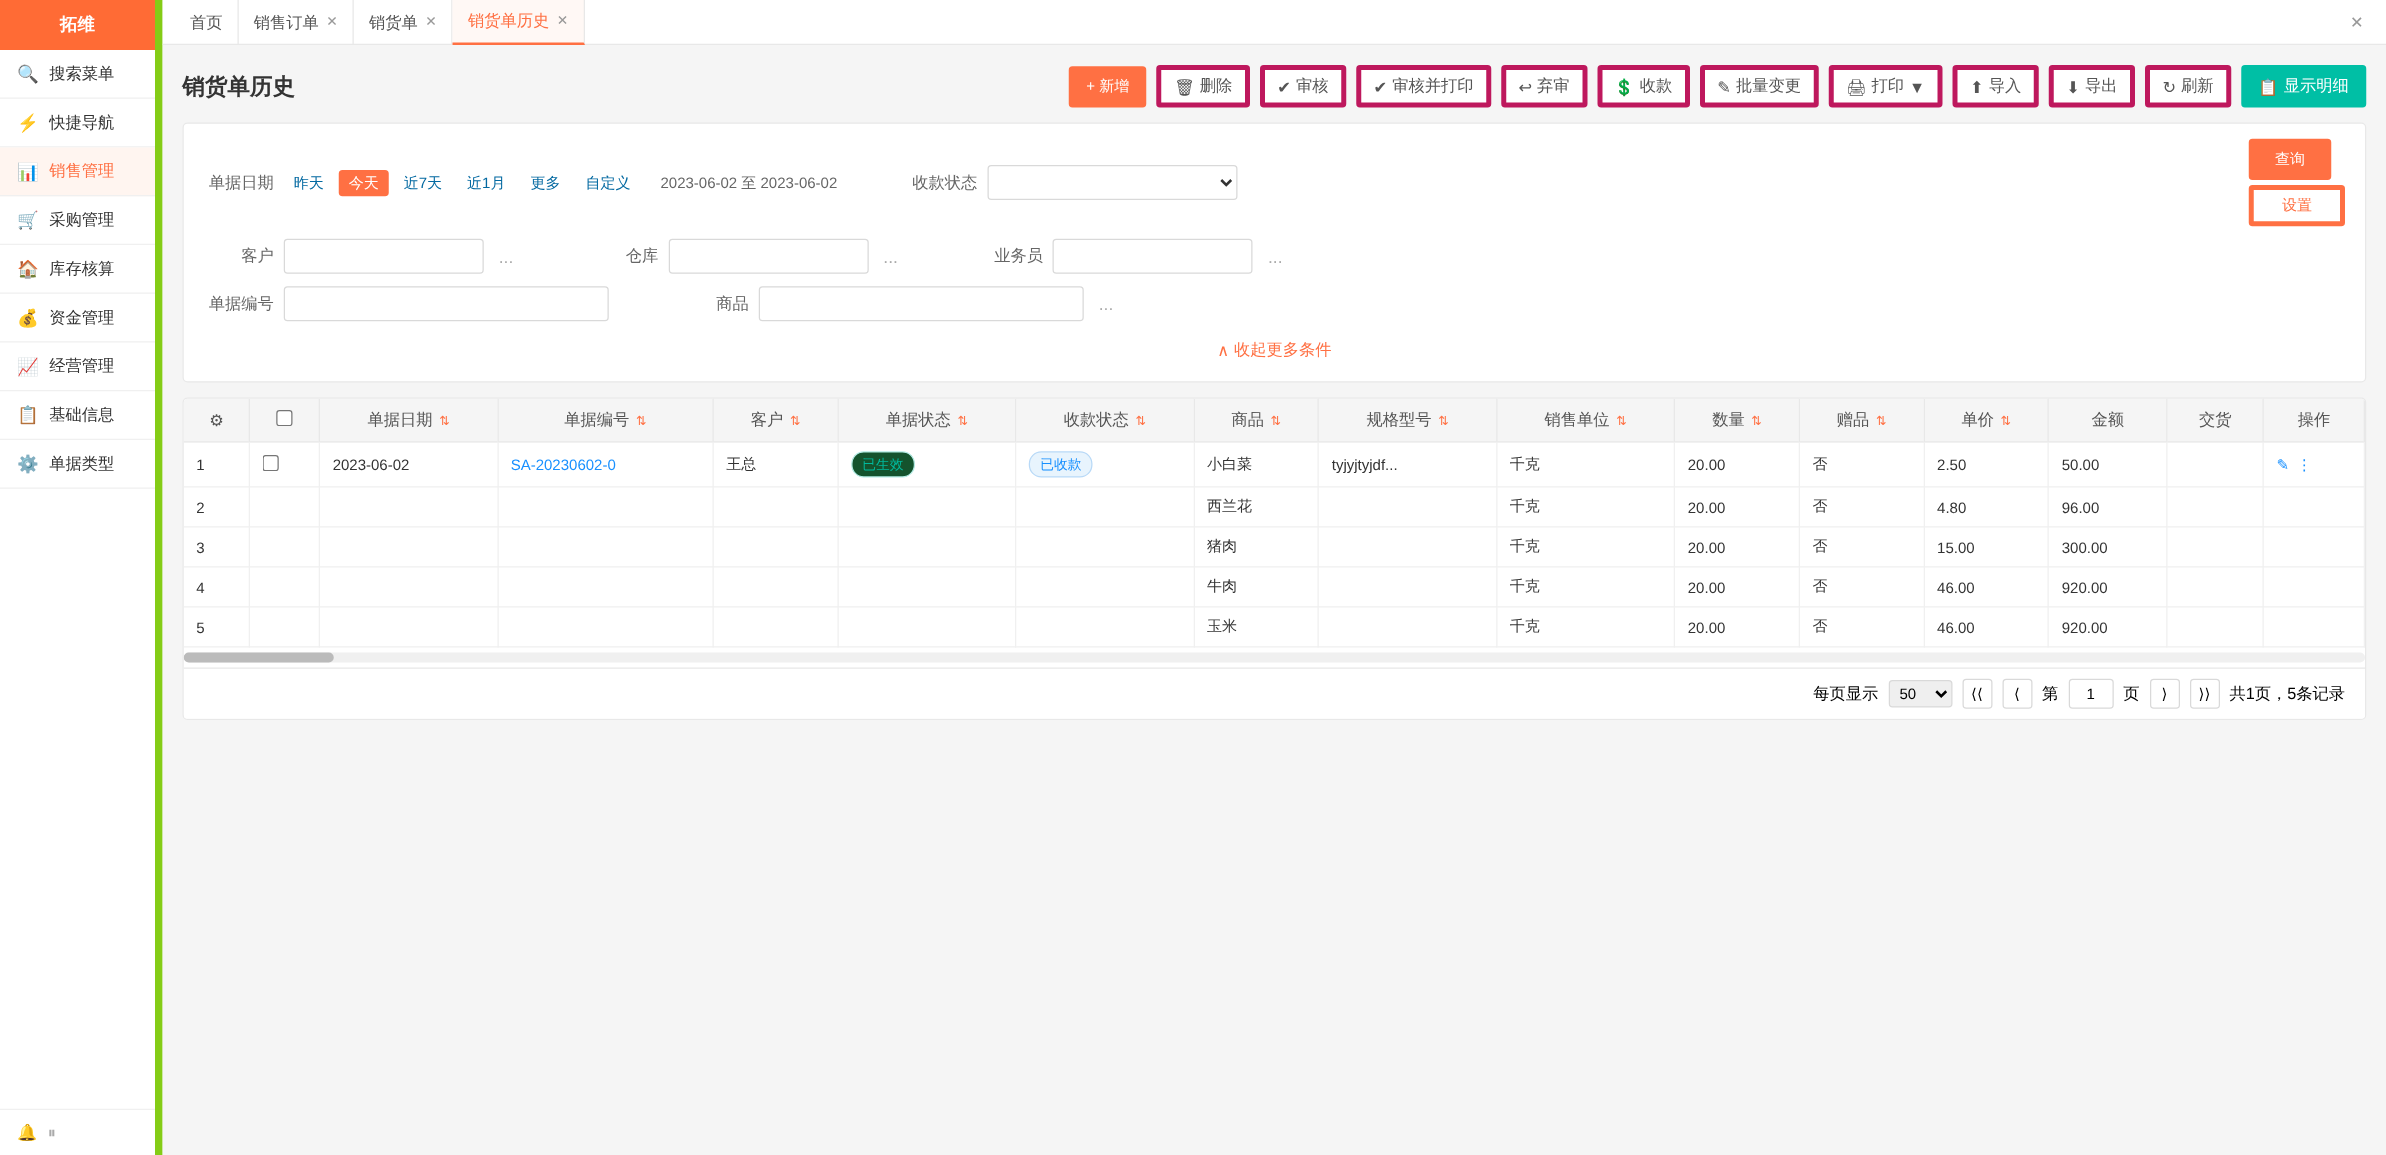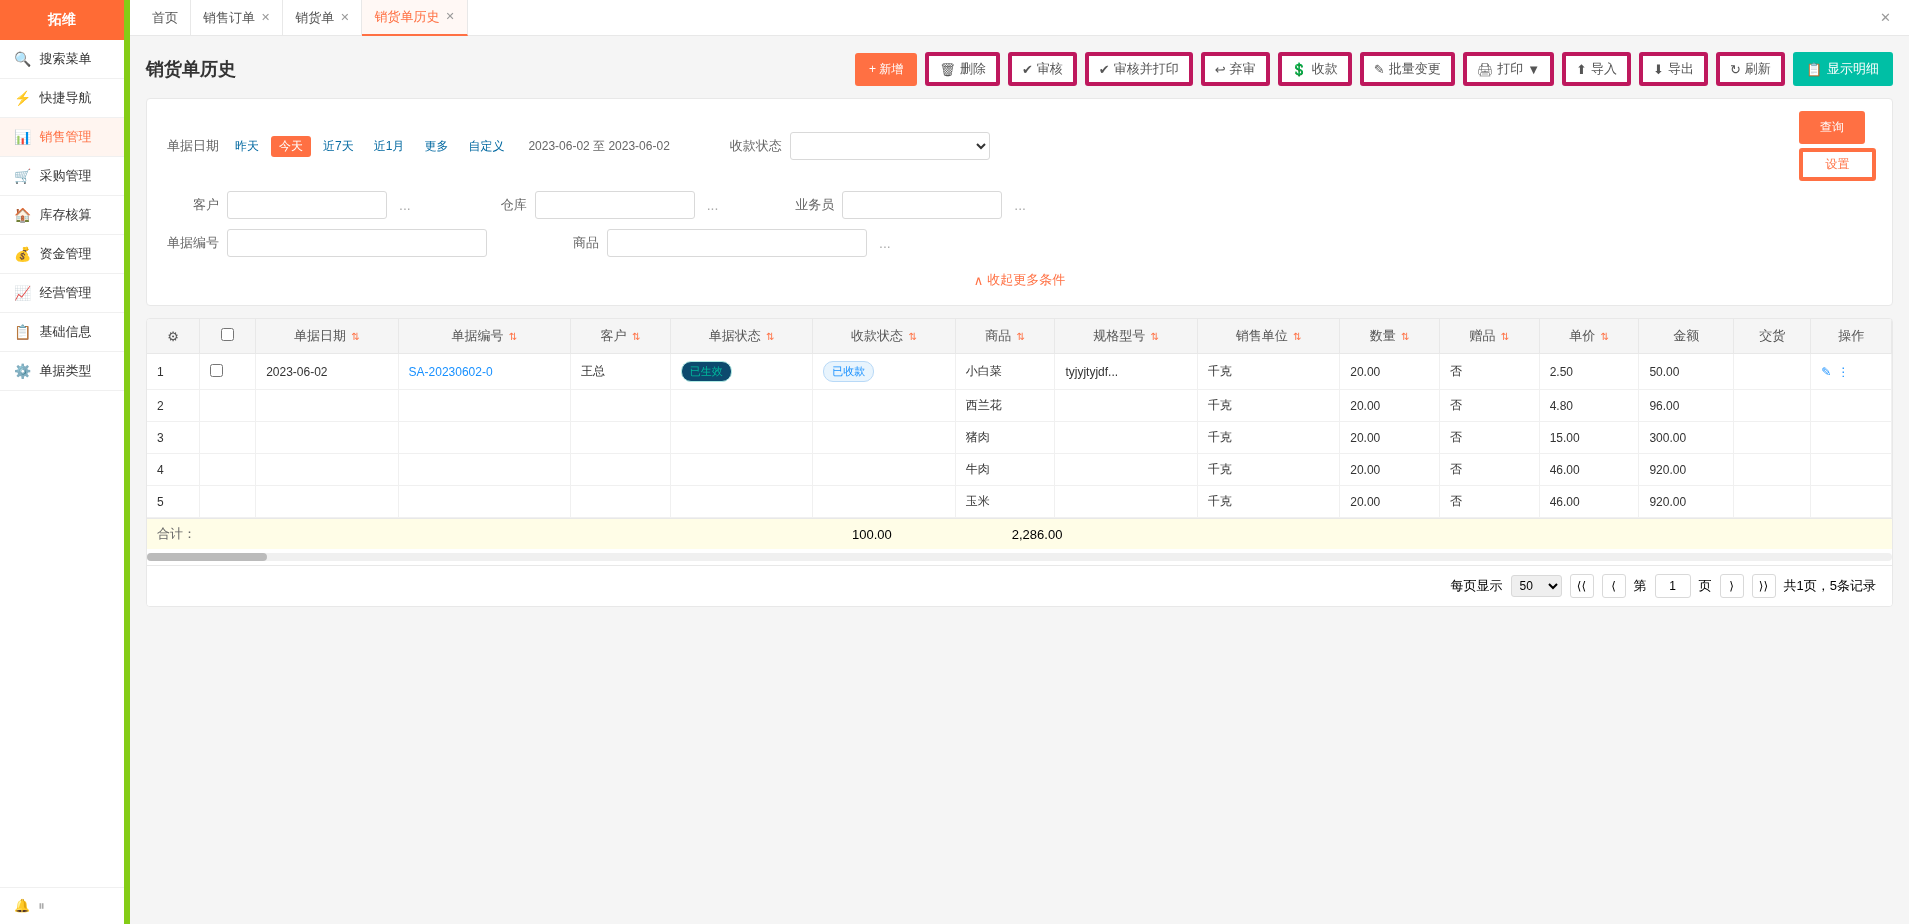--- a/index.html
+++ b/index.html
@@ -225,21 +225,21 @@
       border-right: 1px solid #f0f0f0;
       white-space: nowrap;
       font-size: 12px;
     }
     .badge {
       padding: 2px 8px;
       border-radius: 10px;
       font-size: 11px;
       display: inline-block;
     }
-    .badge-green { background: #0c4a6e; color: #00b89c; border: 1px solid #b2ebe4; }
+    .badge-green { background: #14532d; color: #00b89c; border: 1px solid #b2ebe4; }
     .badge-blue { background: #e8f4fd; color: #1890ff; border: 1px solid #b8d9f7; }
     .action-btns { display: flex; gap: 6px; }
     .action-btn { color: #1890ff; cursor: pointer; font-size: 12px; }
     .settings-col { text-align: center; }
 
     
     .table-footer {
       display: flex;
       align-items: center;
       background: #fffde7;
@@ -644,25 +644,20 @@
             <td>20.00</td>
             <td>否</td>
             <td>46.00</td>
             <td>920.00</td>
             <td></td>
             <td></td>
           </tr>
         </tbody>
       </table>
 
-      <div class="table-footer">
-        <span class="footer-label">合计：</span>
-        <span style="margin-left:640px;">100.00</span>
-        <span style="margin-left:120px;">2,286.00</span>
-      </div>
 
       <div class="scrollbar-area">
         <div class="scrollbar-thumb"></div>
       </div>
 
       <div class="pagination">
         <span>每页显示</span>
         <select class="page-size-select">
           <option>50</option>
           <option>100</option>

